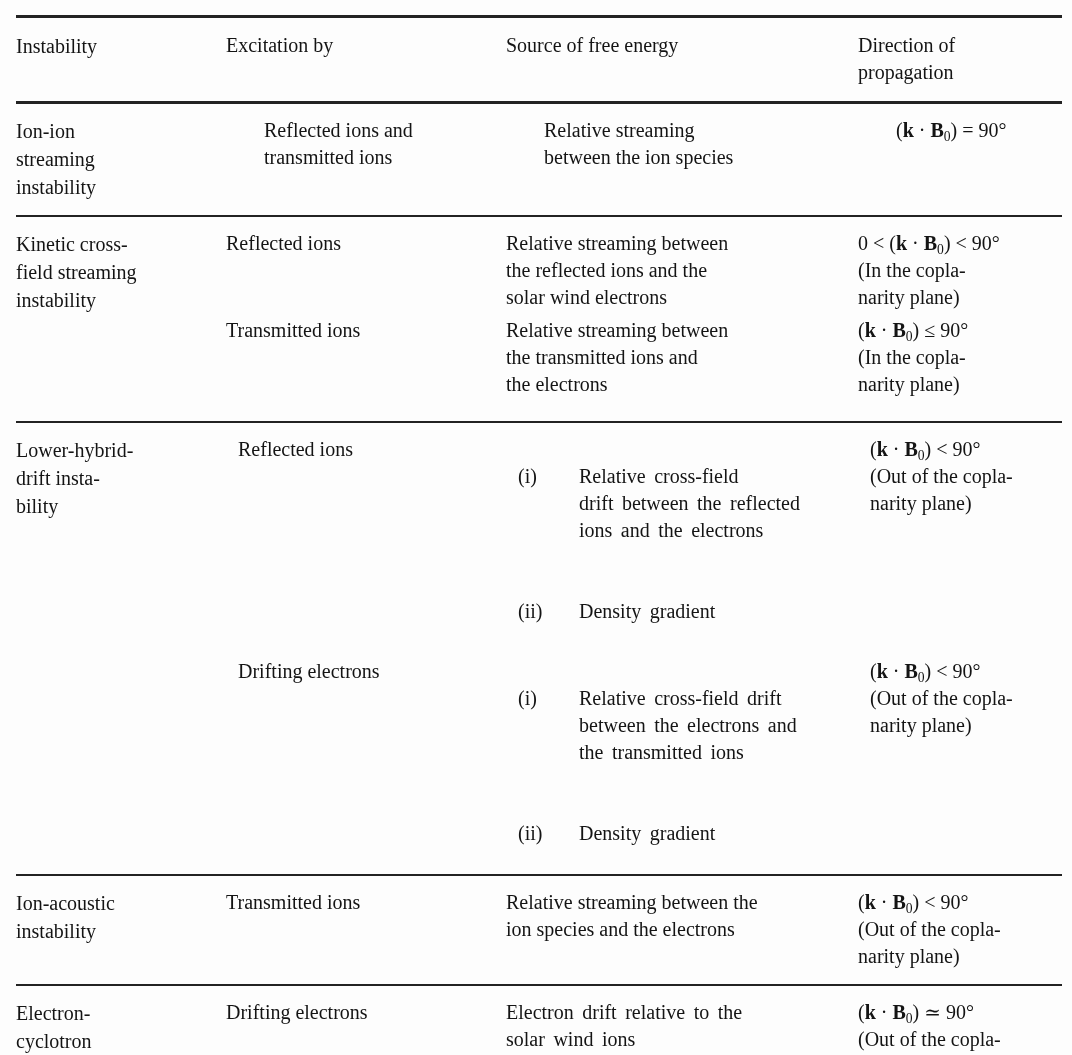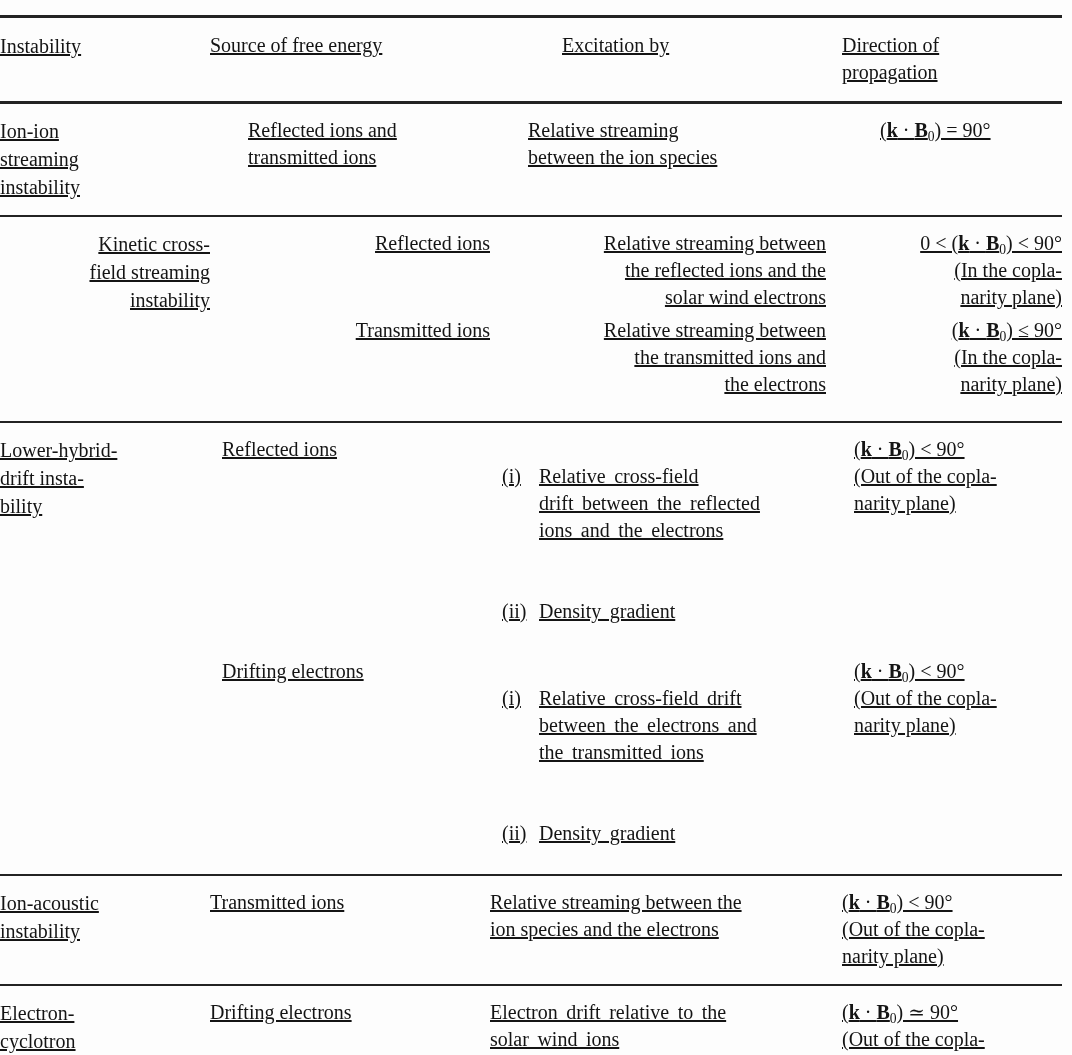--- a/index.html
+++ b/index.html
@@ -12,76 +12,75 @@
     background:#fdfdfd;
     color:#141414;
     font-family:"Liberation Serif","DejaVu Serif",serif;
     font-size:20px;
     line-height:27px;
     overflow:hidden;
   }
   .page{
     width:1072px;
     height:1055px;
-    padding:15px 10px 0 0;
+    padding:15px 10px 0 16px;
     position:relative;
-    text-decoration:underline;
   }
   .tbl{ width:100%; }
   
   .thead{
     display:flex;
     border-top:3px solid var(--rule);
     border-bottom:3px solid var(--rule);
     min-height:89px;
     padding-top:14px;
   }
   .th{ white-space:pre-line; }
   
   .row{
     display:flex;
     border-bottom:2px solid var(--rule);
     padding-top:13px;
   }
   #rows .row:nth-child(1){ min-height:113px;gap:38px; }
-  #rows .row:nth-child(2){ min-height:206px;text-align:right; }
+  #rows .row:nth-child(2){ min-height:206px; }
   #rows .row:nth-child(3){ min-height:260px;gap:12px; }
   #rows .row:nth-child(4){ min-height:110px; }
   #rows .row:nth-child(5){ min-height:124px; }
   #rows .row:nth-child(6){ min-height:116px; border-bottom-width:3px; }
   .c1{ width:210px; flex:none; white-space:pre-line; line-height:28px; }
   .entries{ flex:1; min-width:0; }
   .entry{ display:flex; }
   .entry + .entry{ margin-top:6px; }
   .c2{ width:280px; flex:none; white-space:pre-line; }
   .c3{ width:352px; flex:none; white-space:pre-line; padding-right:16px; }
   .c4{ flex:1; min-width:0; white-space:pre-line; }
   .src-item{ display:flex; }
   .src-label{ width:37px; flex:none; }
-  .src-text{ flex:1; min-width:0; }
+  .src-text{ flex:1; min-width:0;margin-left:24px; }
   .spread{ word-spacing:3.5px; }
   b{ font-weight:700; }
   sub{
     font-size:0.68em;
     line-height:0;
     vertical-align:baseline;
     position:relative;
     top:0.28em;
   }
 </style>
 </head>
 <body style="background: rgb(253, 253, 253); color: rgb(20, 20, 20);">
 
 <div class="page">
   <div class="tbl">
 
     <div class="thead">
       <div class="cell c1 th">Instability</div>
+      <div class="cell c2 th">Excitation by</div>
       <div class="cell c3 th">Source of free energy</div>
-      <div class="cell c2 th">Excitation by</div>
       <div class="cell c4 th">Direction of
 propagation</div>
     </div>
 
     <div id="rows">
   <div class="row">
     <div class="c1">Ion-ion<br>streaming<br>instability</div>
     <div class="entries">
   <div class="entry">
     <div class="c2">Reflected ions and<br>transmitted ions</div>

